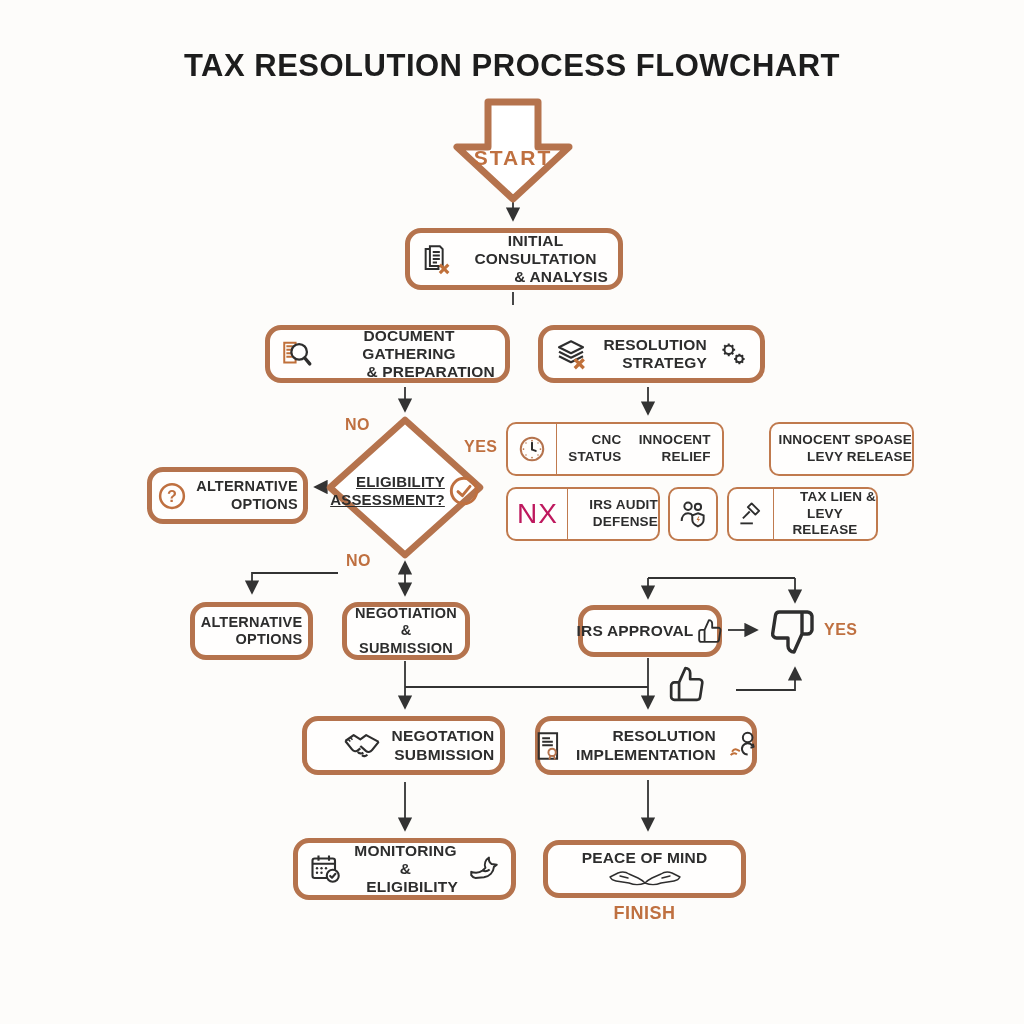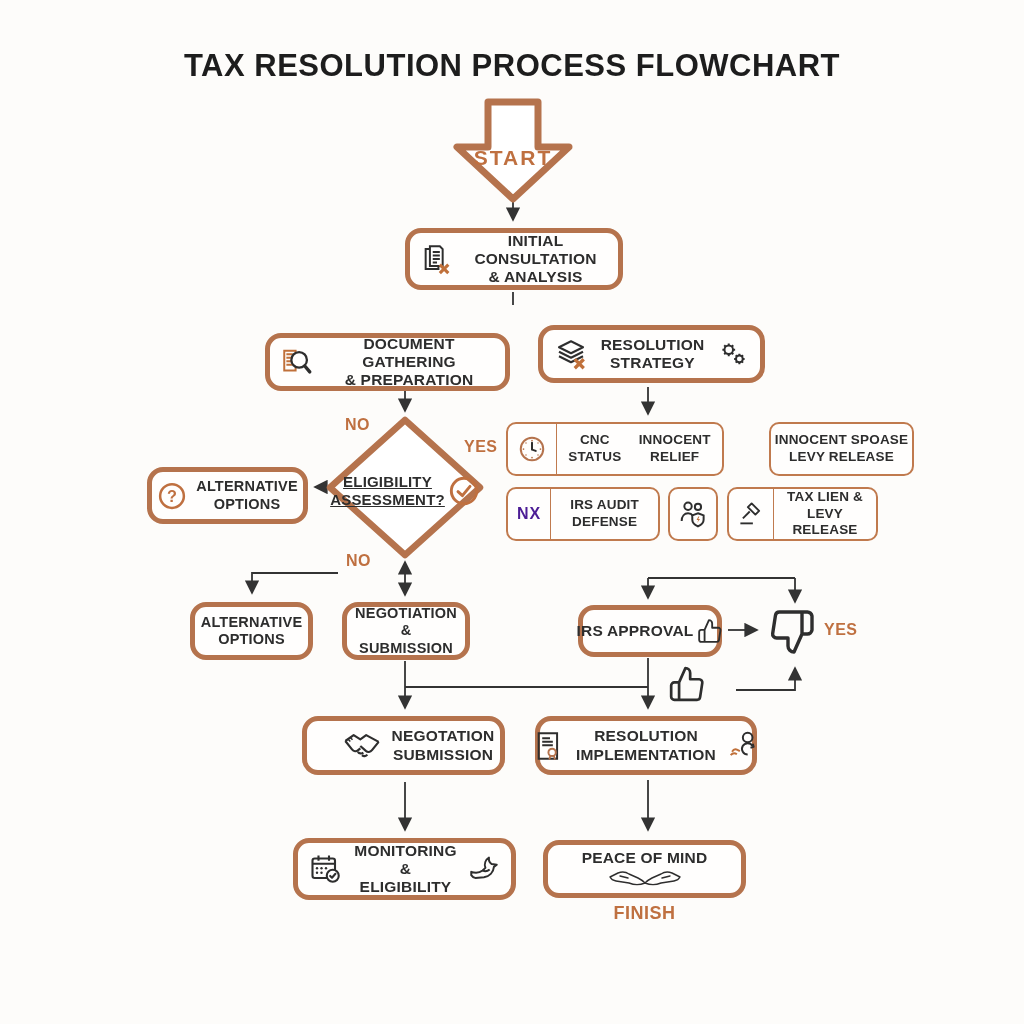--- a/index.html
+++ b/index.html
@@ -22,39 +22,39 @@
     border:5px solid #b5734d; border-radius:16px; background:#fffefd;
     display:flex; align-items:center; justify-content:center; gap:9px;
     padding:4px 10px;
   }
   .box-sm {
     position:absolute; z-index:2;
     border:2px solid #c07a4e; border-radius:10px; background:#fffefd;
     display:flex; align-items:stretch; justify-content:center;
   }
   .ntxt {
-    display:flex; flex-direction:column; align-items:center;
+    display:flex; flex-direction:column; align-items:flex-end;
     line-height:1.18; font-weight:bold; font-size:15.5px; color:#2d2d2d;
     letter-spacing:0.2px; text-align:center; flex:1;
   }
   .ntxt-sm { font-size:13.5px; line-height:1.25; justify-content:center; }
   .cell-icon {
     display:flex; align-items:center; justify-content:center;
     border-right:1.5px solid #c07a4e; padding:0 9px;
   }
   .cols { flex:1; display:flex; align-items:center; justify-content:space-evenly; }
   .flow-label {
     position:absolute; z-index:3; color:#bf7040;
     font-weight:bold; font-size:16px; letter-spacing:0.5px;
   }
   .finish-label {
     position:absolute; z-index:3; color:#bf7040;
     font-weight:bold; font-size:18px; letter-spacing:0.5px;
   }
-  .nx { font-size:16px; font-weight:bold; color:#4c1d95; letter-spacing:1px; }
+  .nx { font-size:28px; font-weight:normal; color:#be185d; letter-spacing:1px; }
   svg.connectors { position:absolute; left:0; top:0; z-index:1; }
   svg.shape { position:absolute; z-index:2; }
   .start-label {
     position:absolute; z-index:3; text-align:center;
     color:#bf7040; font-weight:bold; font-size:21px; letter-spacing:2px;
   }
   .diamond-content {
     position:absolute; z-index:3; display:flex; 
     align-items:center; justify-content:center; gap:3px;text-decoration:underline;
   }
@@ -107,21 +107,21 @@
       <path d="M9,7 H14 M9,9.5 H14 M9,12 H14 M9,14.5 H12"></path>
     </g>
     <path d="M14,16 L20,22 M20,16 L14,22" stroke="#c0703a" stroke-width="2.2" fill="none"></path>
   </svg>
   <div class="ntxt">
     <span>INITIAL CONSULTATION</span>
     <span>&amp; ANALYSIS</span>
   </div>
 </div>
 
-<div class="box" style="left:265px; top:325px; width:245px; height:58px;margin-top:8px;">
+<div class="box" style="left:265px; top:325px; width:245px; height:58px;">
   <svg class="icon" width="34" height="34" viewBox="0 0 24 24">
     <g fill="none" stroke="#c0703a" stroke-width="1.4">
       <path d="M3,4 H11 V18 H3 Z"></path>
       <path d="M4.5,6.5 H9 M4.5,9 H9 M4.5,11.5 H9 M4.5,14 H9"></path>
     </g>
     <circle cx="13.5" cy="10.5" r="5.5" fill="#fff" stroke="#2e2e2e" stroke-width="1.6"></circle>
     <path d="M17.5,14.8 L21,19" stroke="#2e2e2e" stroke-width="2.4" fill="none" stroke-linecap="round"></path>
   </svg>
   <div class="ntxt">
     <span>DOCUMENT GATHERING</span>

